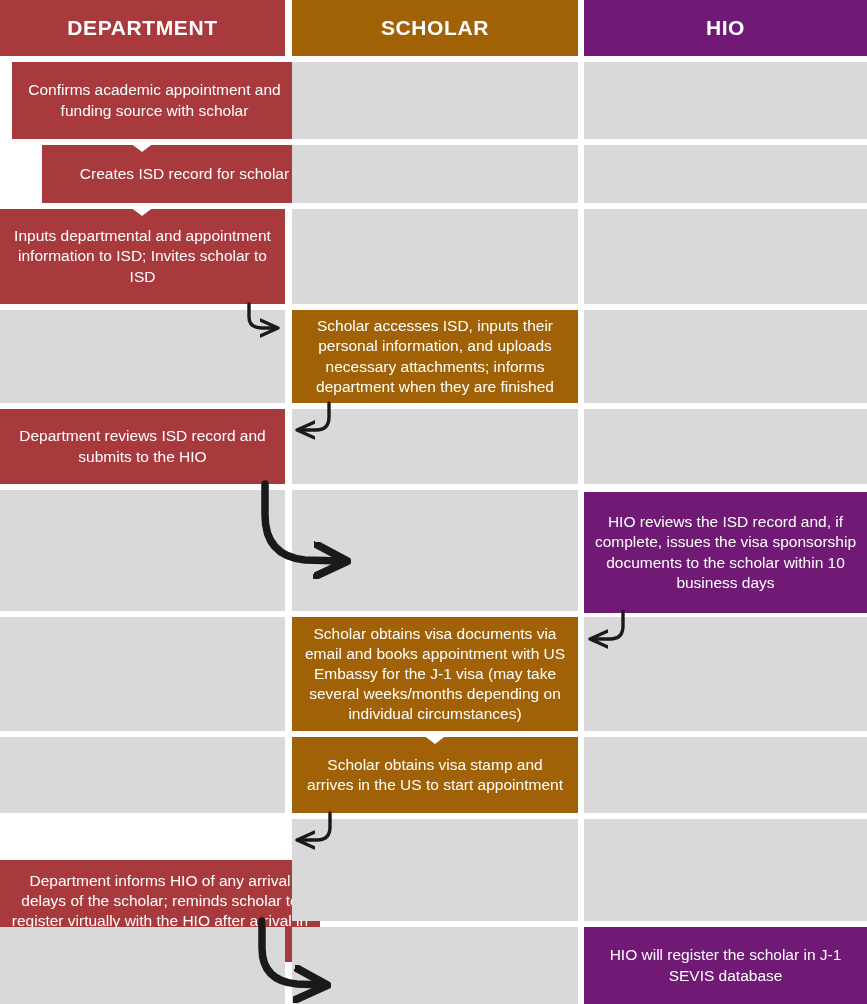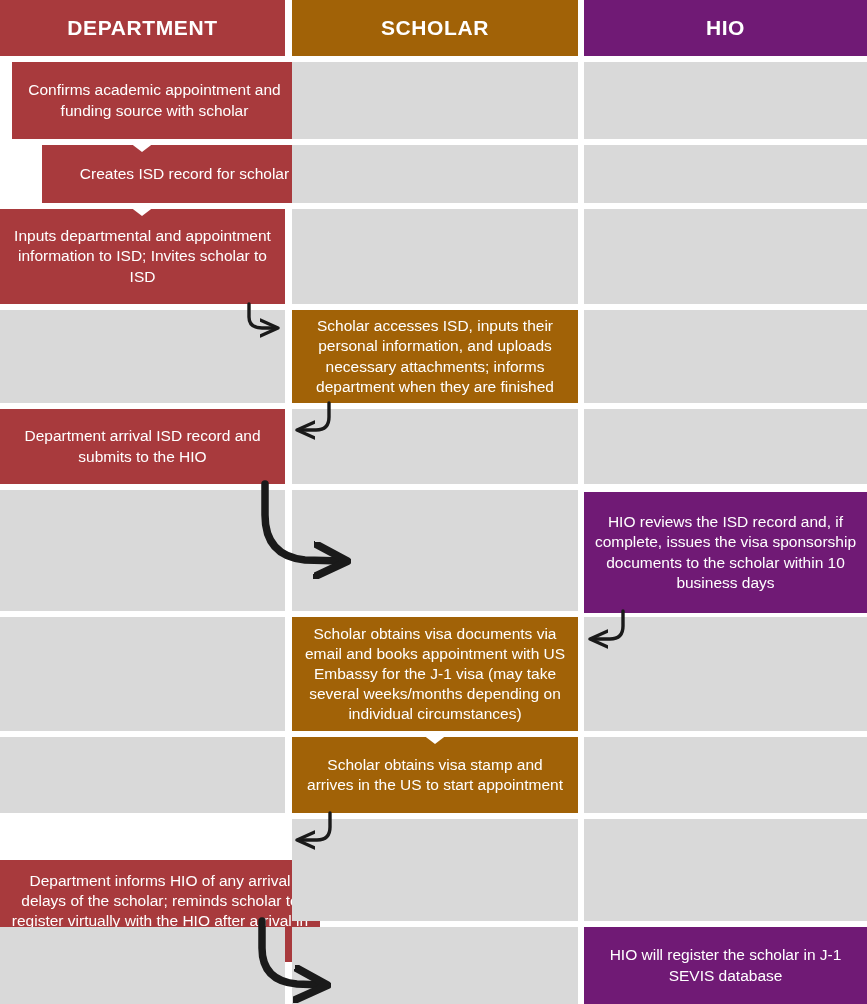--- a/index.html
+++ b/index.html
@@ -93,21 +93,21 @@
   <div class="cell empty" style="left:292px; top:209px; width:286px; height:95px;"></div>
   <div class="cell empty" style="left:584px; top:209px; width:283px; height:95px;"></div>
 
   <div class="cell empty" style="left:0px; top:310px; width:285px; height:93px;"></div>
   <div class="cell schol" style="left:292px; top:310px; width:286px; height:93px;">
     <span class="txt">Scholar accesses ISD, inputs their personal information, and uploads necessary attachments; informs department when they are finished</span>
   </div>
   <div class="cell empty" style="left:584px; top:310px; width:283px; height:93px;"></div>
 
   <div class="cell dept" style="left:0px; top:409px; width:285px; height:75px;">
-    <span class="txt">Department arrival ISD record and submits to the HIO</span>
+    <span class="txt">Department reviews ISD record and submits to the HIO</span>
   </div>
   <div class="cell empty" style="left:292px; top:409px; width:286px; height:75px;"></div>
   <div class="cell empty" style="left:584px; top:409px; width:283px; height:75px;"></div>
 
   <div class="cell empty" style="left:0px; top:490px; width:285px; height:121px;"></div>
   <div class="cell empty" style="left:292px; top:490px; width:286px; height:121px;"></div>
   <div class="cell hio" style="left:584px; top:492px; width:283px; height:121px;">
     <span class="txt">HIO reviews the ISD record and, if complete, issues the visa sponsorship documents to the scholar within 10 business days</span>
   </div>
 

